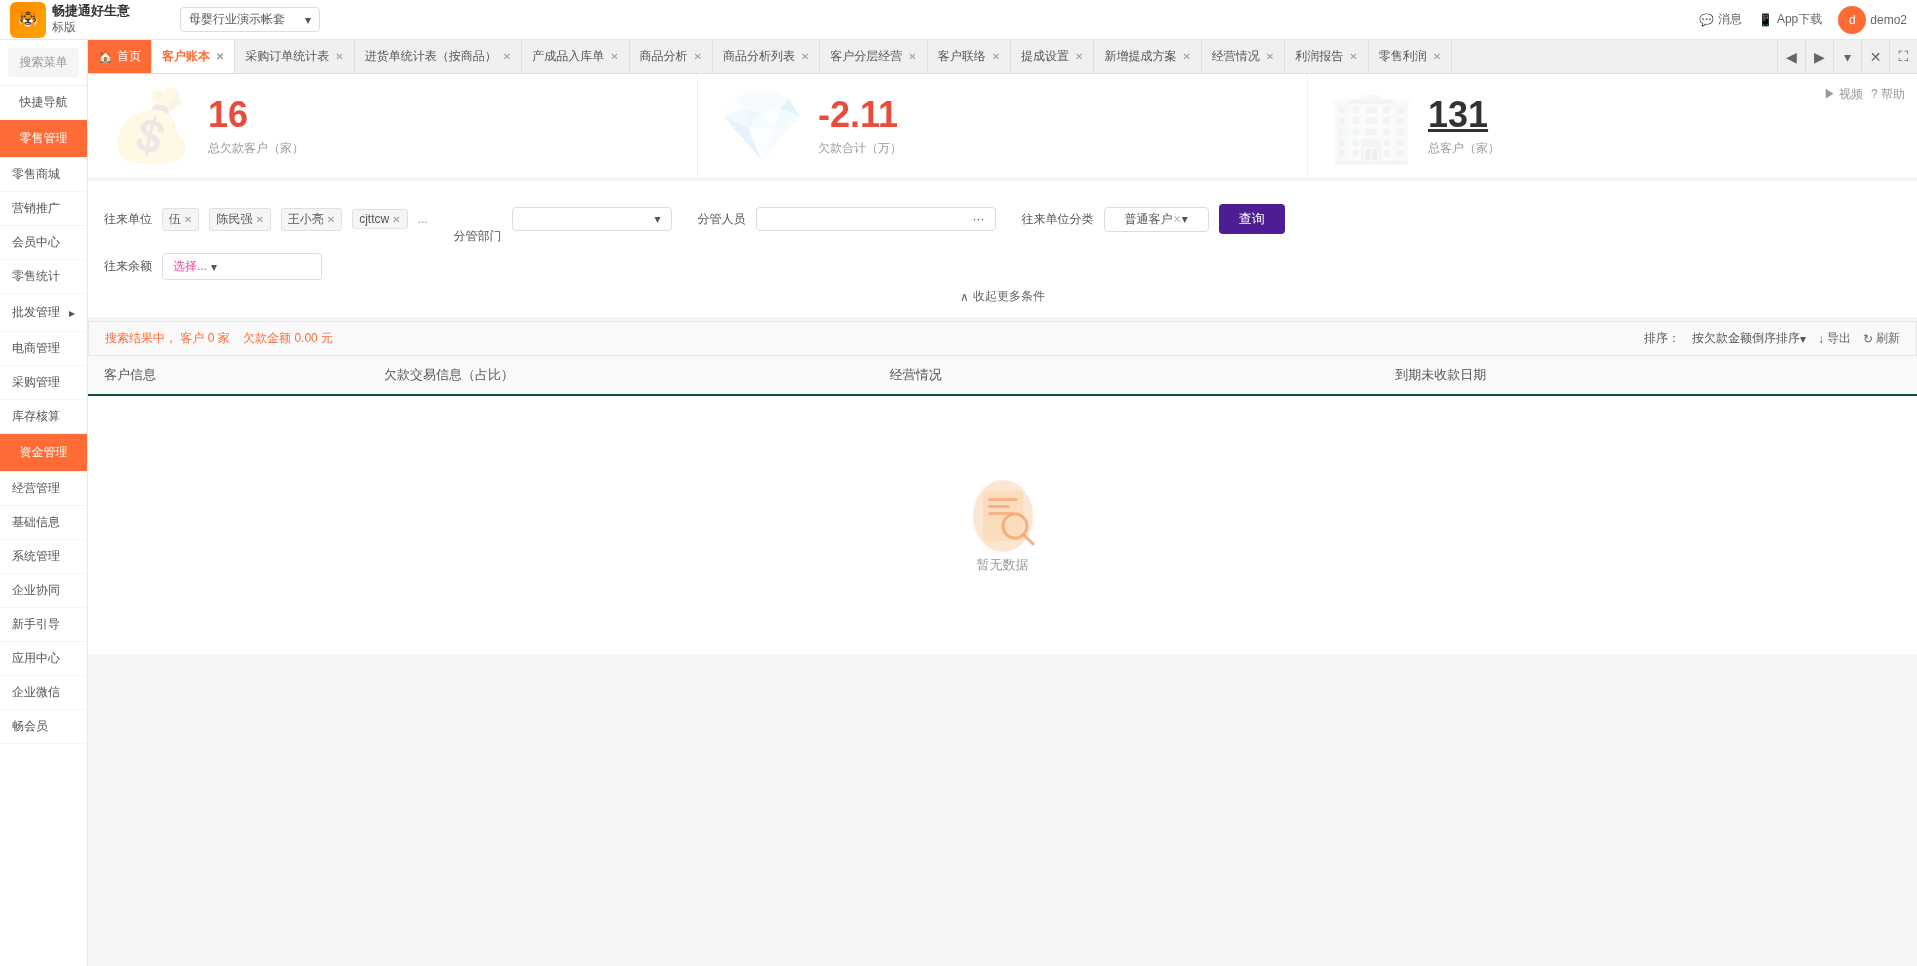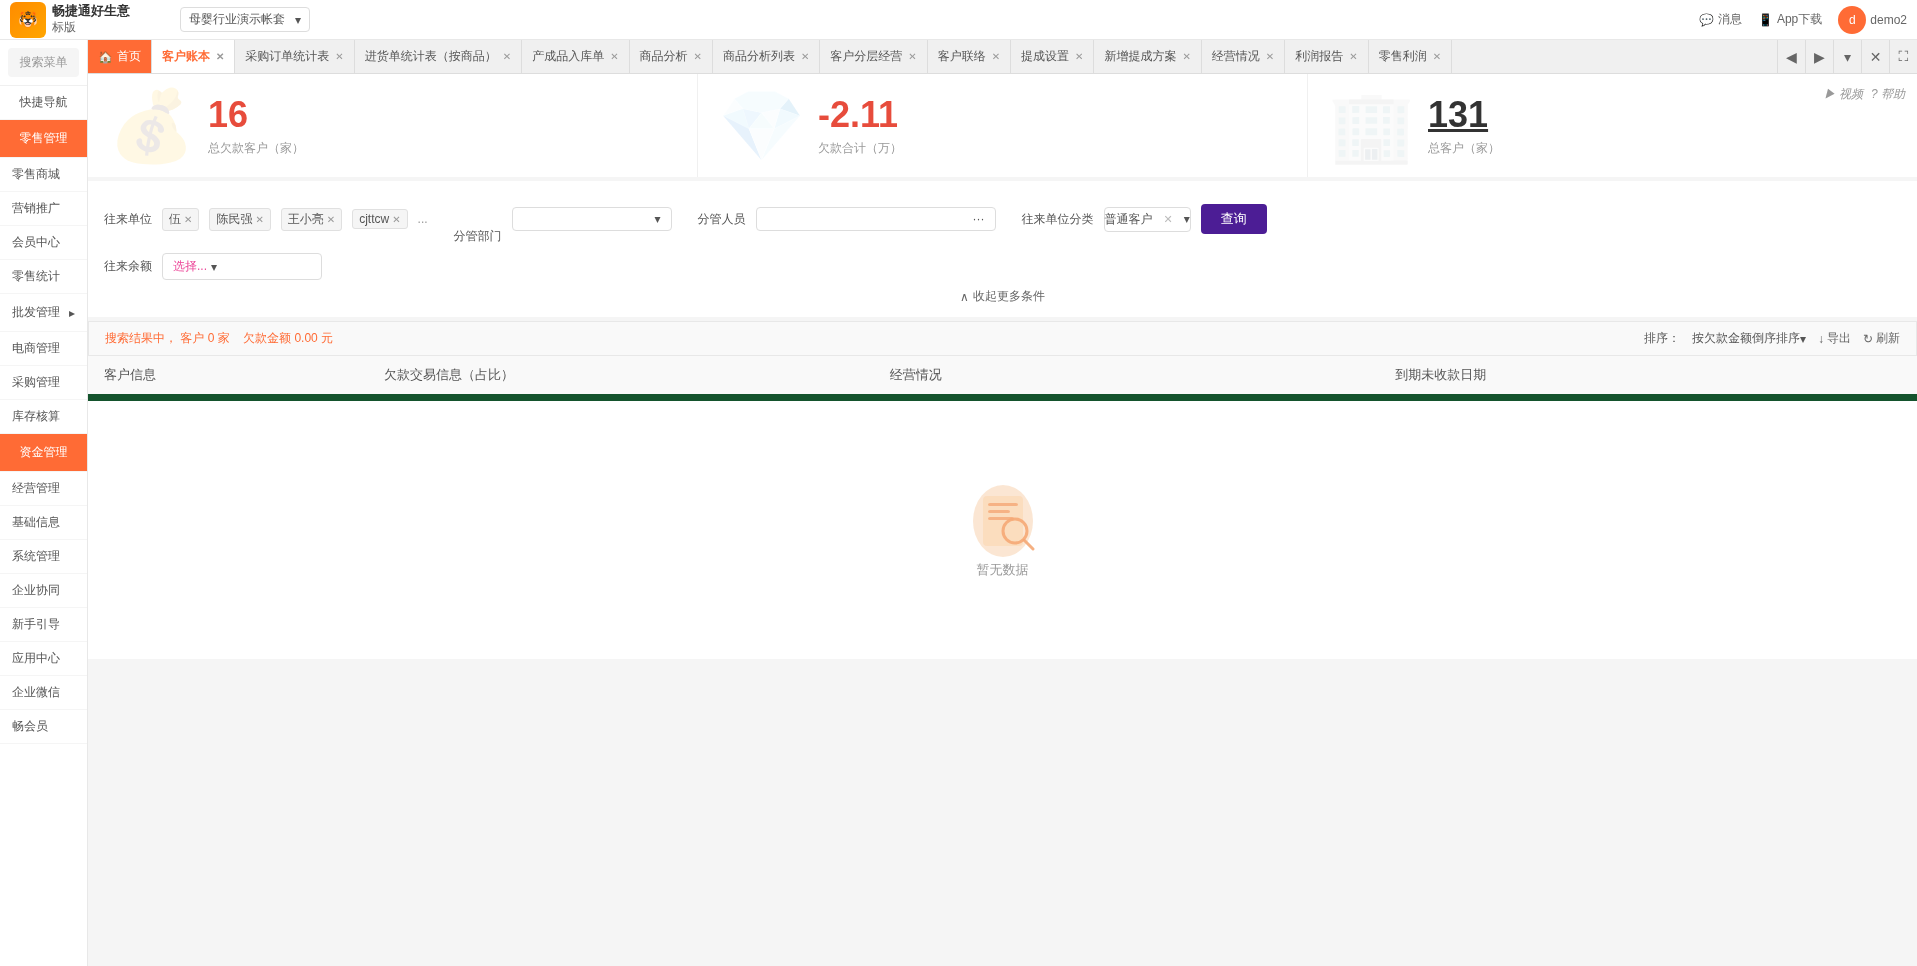--- a/index.html
+++ b/index.html
@@ -4,21 +4,21 @@
   <style>
     * { box-sizing: border-box; margin: 0; padding: 0; }
     body { font-family: 'Microsoft YaHei', Arial, sans-serif; font-size: 13px; background: #f5f5f5; color: #333; display: flex; flex-direction: column; height: 100vh; overflow: hidden; }
 
     
     .top-bar { display: flex; align-items: center; background: #fff; height: 40px; border-bottom: 1px solid #e8e8e8; padding: 0 10px; gap: 10px; flex-shrink: 0; }
     .logo-area { display: flex; align-items: center; gap: 6px; min-width: 160px; }
     .logo-icon { width: 36px; height: 36px; background: linear-gradient(135deg, #ff8c00, #ffa500); border-radius: 6px; display: flex; align-items: center; justify-content: center; color: white; font-size: 16px; }
     .logo-text { font-size: 12px; color: #666; line-height: 1.3; }
     .logo-text .title { color: #333; font-weight: bold; font-size: 13px; }
-    .company-select { display: flex; align-items: center; gap: 10px; border: 1px solid #ddd; border-radius: 4px; padding: 3px 8px; cursor: pointer; font-size: 12px; color: #555; }
+    .company-select { display: flex; align-items: center; gap: 20px; border: 1px solid #ddd; border-radius: 4px; padding: 3px 8px; cursor: pointer; font-size: 12px; color: #555; }
     .top-actions { margin-left: auto; display: flex; align-items: center; gap: 16px; }
     .top-action-btn { display: flex; align-items: center; gap: 4px; font-size: 12px; color: #666; cursor: pointer; }
     .avatar { width: 28px; height: 28px; border-radius: 50%; background: #ff6b35; display: flex; align-items: center; justify-content: center; color: white; font-size: 12px; }
 
     
     .main-layout { display: flex; flex: 1; overflow: hidden; }
 
     
     .sidebar { width: 88px; background: #fff; border-right: 1px solid #e8e8e8; display: flex; flex-direction: column; overflow-y: auto; flex-shrink: 0; }
     .sidebar-search { padding: 8px; border-bottom: 1px solid #f0f0f0; }
@@ -46,21 +46,21 @@
 
     
     .stats-row { display: flex; background: #fff; margin-bottom: 4px; }
     .stat-card { flex: 1; padding: 20px 30px; display: flex; align-items: center; gap: 16px; border-right: 1px solid #f0f0f0; position: relative; }
     .stat-card:last-child { border-right: none; }
     .stat-value { font-size: 36px; font-weight: bold; color: #e74c3c; }
     .stat-value.negative { color: #e74c3c; }
     .stat-value.dark { color: #333; text-decoration: underline; }
     .stat-label { font-size: 12px; color: #999; margin-top: 4px; }
     .stat-actions { position: absolute; top: 12px; right: 12px; display: flex; gap: 8px; font-size: 12px; color: #999; }
-    .stat-actions span { cursor: pointer; font-style: italic; }
+    .stat-actions span { cursor: pointer; }
 
     
     .filter-area { background: #fff; padding: 12px 16px; margin-bottom: 4px; }
     .filter-row { display: flex; align-items: center; gap: 10px; margin-bottom: 8px; flex-wrap: wrap; }
     .filter-label { font-size: 12px; color: #555; white-space: nowrap; }
     .filter-tag { display: inline-flex; align-items: center; gap: 3px; background: #f5f5f5; border: 1px solid #e0e0e0; border-radius: 3px; padding: 2px 6px; font-size: 12px; color: #555; }
     .filter-tag .remove { cursor: pointer; color: #999; font-size: 10px; }
     .filter-dropdown { display: flex; align-items: center; gap: 4px; border: 1px solid #ddd; border-radius: 4px; padding: 4px 10px; font-size: 12px; color: #555; cursor: pointer; min-width: 160px; }
     .filter-dropdown-wide { min-width: 240px; }
     .filter-more { font-size: 12px; color: #999; cursor: pointer; }
@@ -69,33 +69,33 @@
     
     .results-bar { background: #f9f9f9; border: 1px solid #e8e8e8; padding: 8px 16px; display: flex; align-items: center; justify-content: space-between; }
     .results-info { font-size: 12px; color: #555; }
     .results-info span { color: #ff6b35; }
     .results-actions { display: flex; align-items: center; gap: 12px; font-size: 12px; color: #555; }
     .sort-select { display: flex; align-items: center; gap: 0; cursor: pointer; }
     .action-btn-sm { display: flex; align-items: center; gap: 3px; cursor: pointer; color: #666; }
 
     
     .data-table { background: #fff; width: 100%; }
-    .table-header { display: grid; grid-template-columns: 280px 1fr 1fr 1fr; background: #f9f9f9; border-bottom: 7px solid #14532d; padding: 10px 16px; }
+    .table-header { display: grid; grid-template-columns: 280px 1fr 1fr 1fr; background: #f9f9f9; border-bottom: 2px solid #14532d; padding: 10px 16px; }
     .table-header-cell { font-size: 13px; color: #555; font-weight: normal; }
 
     
     .empty-state { display: flex; flex-direction: column; align-items: center; justify-content: center; padding: 80px 0; }
     .empty-icon { width: 100px; height: 80px; position: relative; }
     .empty-text { font-size: 13px; color: #999; }
 
     
     .query-btn { background: #4c1d95; color: white; border: none; border-radius: 4px; padding: 6px 20px; font-size: 13px; cursor: pointer; }
 
     
-    .select-with-clear { display: flex; align-items: center; gap: 11px; border: 1px solid #ddd; border-radius: 4px; padding: 3px 0; font-size: 12px; color: #555; cursor: pointer; }
+    .select-with-clear { display: flex; align-items: center; gap: 0; border: 1px solid #ddd; border-radius: 4px; padding: 3px 20px; font-size: 12px; color: #555; cursor: pointer; }
     .clear-icon { color: #bbb; font-size: 11px; cursor: pointer; }
   </style>
 </head>
 <body>
 
 <div class="top-bar">
   <div class="logo-area">
     <div class="logo-icon">🐯</div>
     <div class="logo-text">
       <div class="title">畅捷通好生意</div>

